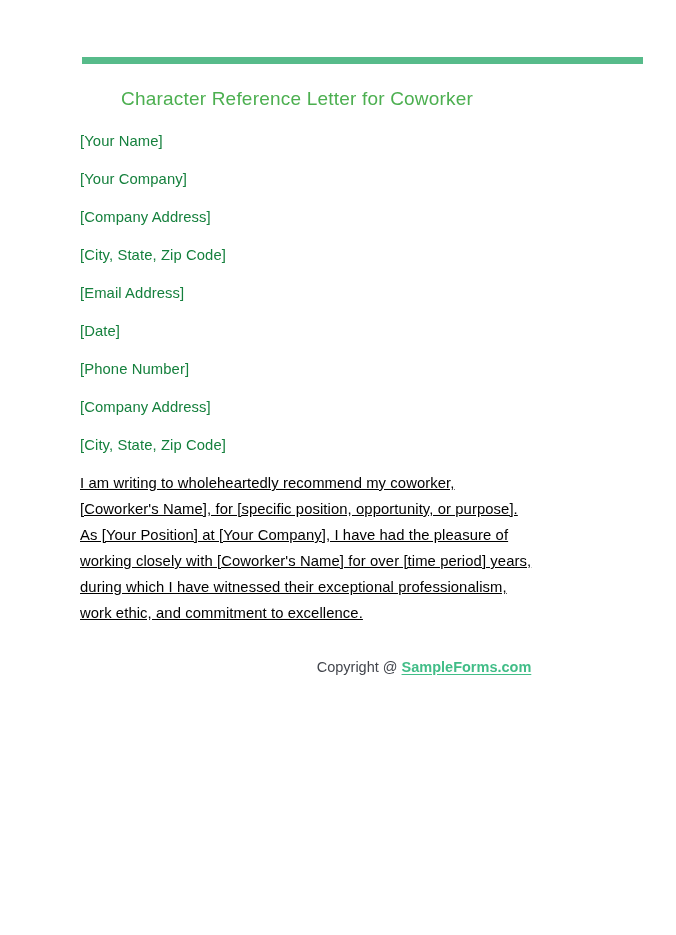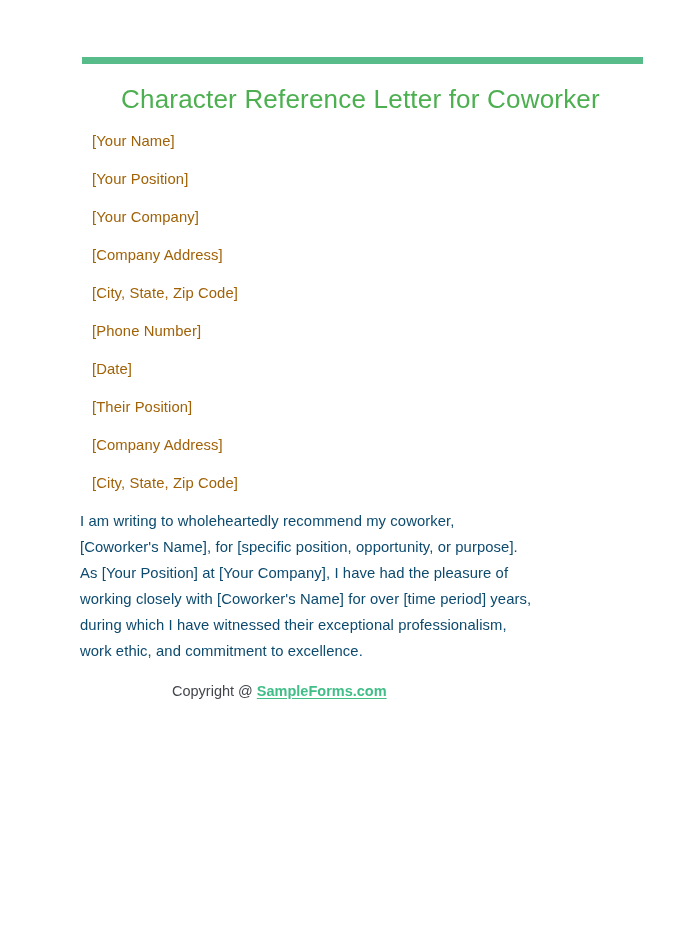--- a/index.html
+++ b/index.html
@@ -20,49 +20,51 @@
     background: #ffffff;
   }
   .accent-bar {
     margin: 57px 0 0 82px;
     width: 561px;
     height: 7px;
     background: #57bb8a;
   }
   .doc-title {
     margin: 23px 0 0 121px;
-    font-size: 26px;
+    font-size: 19px;
     line-height: 24px;
     font-weight: 400;
     color: #4caf50;
     letter-spacing: 0.2px;
   }
   .letter-body {
     margin: 17px 0 0 80px;
   }
   .letter-line {
-    margin: 0 0 12px 12px;
+    margin: 0 0 12px 0;
     font-size: 14.8px;
     line-height: 26px;
-    color: #a16207;
+    color: #15803d;
     letter-spacing: 0.1px;
   }
   .letter-paragraph {
     margin: 0 0 12px 0;
     max-width: 452px;
     font-size: 14.8px;
     line-height: 26px;
-    color: #0c4a6e;
+    color: #000000;
     letter-spacing: 0.1px;
+    text-decoration: underline;
   }
   .footer {
     box-sizing: border-box;
     width: 100%;
     padding-left: 172px;
-    margin-top: 14px;
+    margin-top: 28px;
+    text-align: center;
     font-size: 14.5px;
     line-height: 26px;
     color: #43464d;
   }
   .footer a {
     color: #41bd87;
     font-weight: 700;
     text-decoration: underline;
     text-underline-offset: 2px;
   }
@@ -71,27 +73,26 @@
 <body>
 
 <div class="page">
 
   <div class="accent-bar"></div>
 
   <h1 class="doc-title">Character Reference Letter for Coworker</h1>
 
   <div class="letter-body">
     <p class="letter-line">[Your Name]</p>
-    <p class="letter-line">[Your Position]</p>
     <p class="letter-line">[Your Company]</p>
     <p class="letter-line">[Company Address]</p>
     <p class="letter-line">[City, State, Zip Code]</p>
+    <p class="letter-line">[Email Address]</p>
+    <p class="letter-line">[Date]</p>
     <p class="letter-line">[Phone Number]</p>
-    <p class="letter-line">[Date]</p>
-    <p class="letter-line">[Their Position]</p>
     <p class="letter-line">[Company Address]</p>
     <p class="letter-line">[City, State, Zip Code]</p>
 
     <p class="letter-paragraph">I am writing to wholeheartedly recommend my coworker, [Coworker's Name], for [specific position, opportunity, or purpose]. As [Your Position] at [Your Company], I have had the pleasure of working closely with [Coworker's Name] for over [time period] years, during which I have witnessed their exceptional professionalism, work ethic, and commitment to excellence.</p>
   </div>
 
   <div class="footer">
     <span>Copyright @ </span><a href="#">SampleForms.com</a>
   </div>
 

